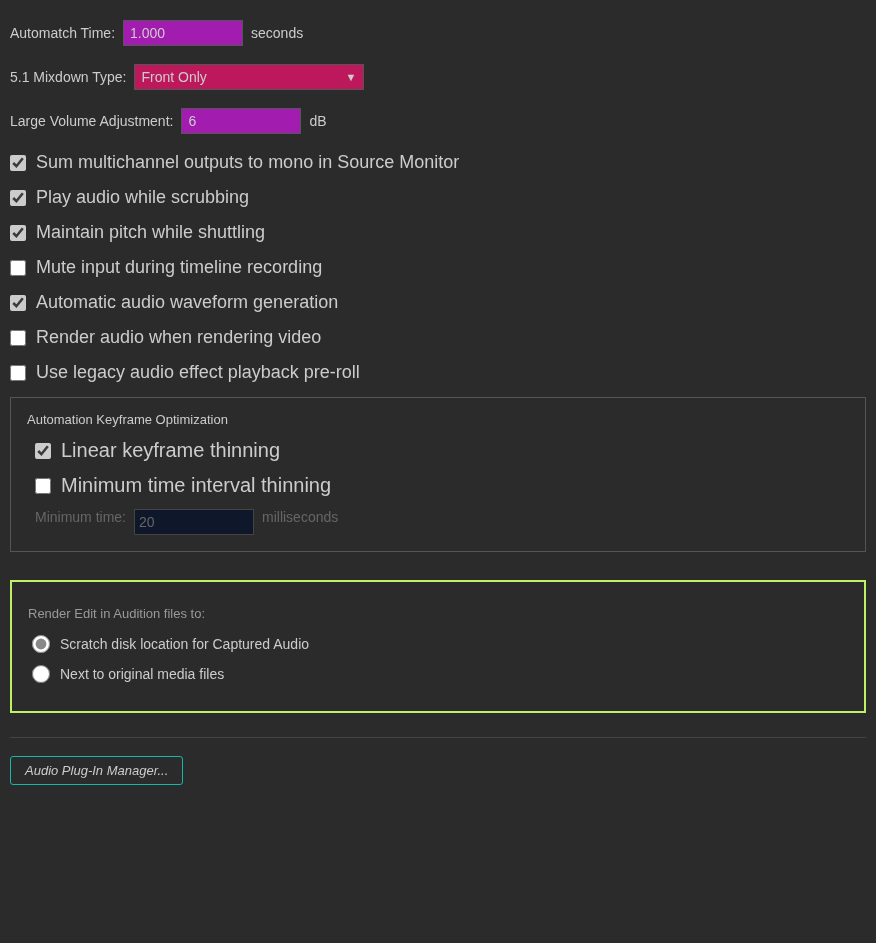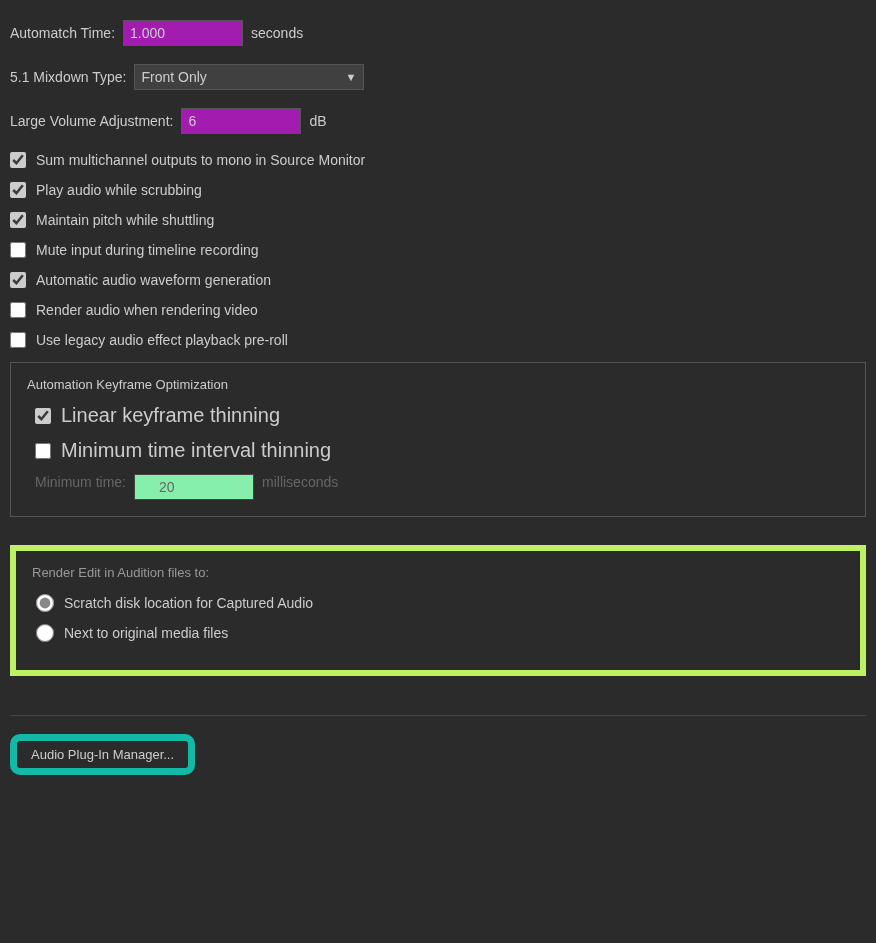--- a/index.html
+++ b/index.html
@@ -37,21 +37,21 @@
       font-size: 14px;
       width: 120px;
     }
 
     .unit-label {
       margin-left: 8px;
       color: #cccccc;
     }
 
     .select-field {
-      background-color: #404040;
+      background-color: #be185d;
       color: #cccccc;
       border: 1px solid #555;
       padding: 4px 6px;
       font-size: 14px;
       width: 230px;
       appearance: none;
       -webkit-appearance: none;
       cursor: pointer;
       padding-right: 28px;
       background-image: none;
@@ -84,21 +84,21 @@
       width: 16px;
       height: 16px;
       margin-right: 10px;
       accent-color: #cccccc;
       cursor: pointer;
       flex-shrink: 0;
     }
 
     .checkbox-label {
       color: #cccccc;
-      font-size: 14px;
+      font-size: 18px;
     }
 
     .group-box {
       border: 1px solid #555;
       padding: 14px 16px 16px 16px;
       margin-bottom: 28px;
       position: relative;
     }
 
     .group-box-title {
@@ -134,38 +134,38 @@
       margin-top: 4px;
     }
 
     .min-time-label {
       color: #666;
       font-size: 14px;
       margin-right: 8px;
     }
 
     .min-time-input {
-      background-color: #86efac;
+      background-color: #0f172a;
       color: #666;
       border: 1px solid #444;
-      padding: 4px 24px;
+      padding: 4px 4px;
       font-size: 14px;
       width: 120px;
     }
 
     .min-time-unit {
       margin-left: 8px;
       color: #666;
       font-size: 14px;
     }
 
     .radio-group-box {
-      border: 6px solid #bef264;
-      padding: 14px 16px 16px 16px;
-      margin-bottom: 39px;
+      border: 2px solid #bef264;
+      padding: 24px 16px 16px 16px;
+      margin-bottom: 24px;
       position: relative;
     }
 
     .radio-group-title {
       color: #999;
       font-size: 13px;
       margin-bottom: 14px;
     }
 
     .radio-row {
@@ -190,25 +190,26 @@
 
     .divider {
       border: none;
       border-top: 1px solid #444;
       margin-bottom: 18px;
     }
 
     .btn-plugin-manager {
       background-color: #2b2b2b;
       color: #cccccc;
-      border: 7px solid #14b8a6;
+      border: 1px solid #14b8a6;
       padding: 6px 14px;
       font-size: 13px;
       cursor: pointer;
-      border-radius: 10px;
+      border-radius: 3px;
+      font-style: italic;
     }
 
     .automatch-label {
       margin-right: 8px;
     }
 
     .mixdown-label {
       margin-right: 8px;
     }
 

